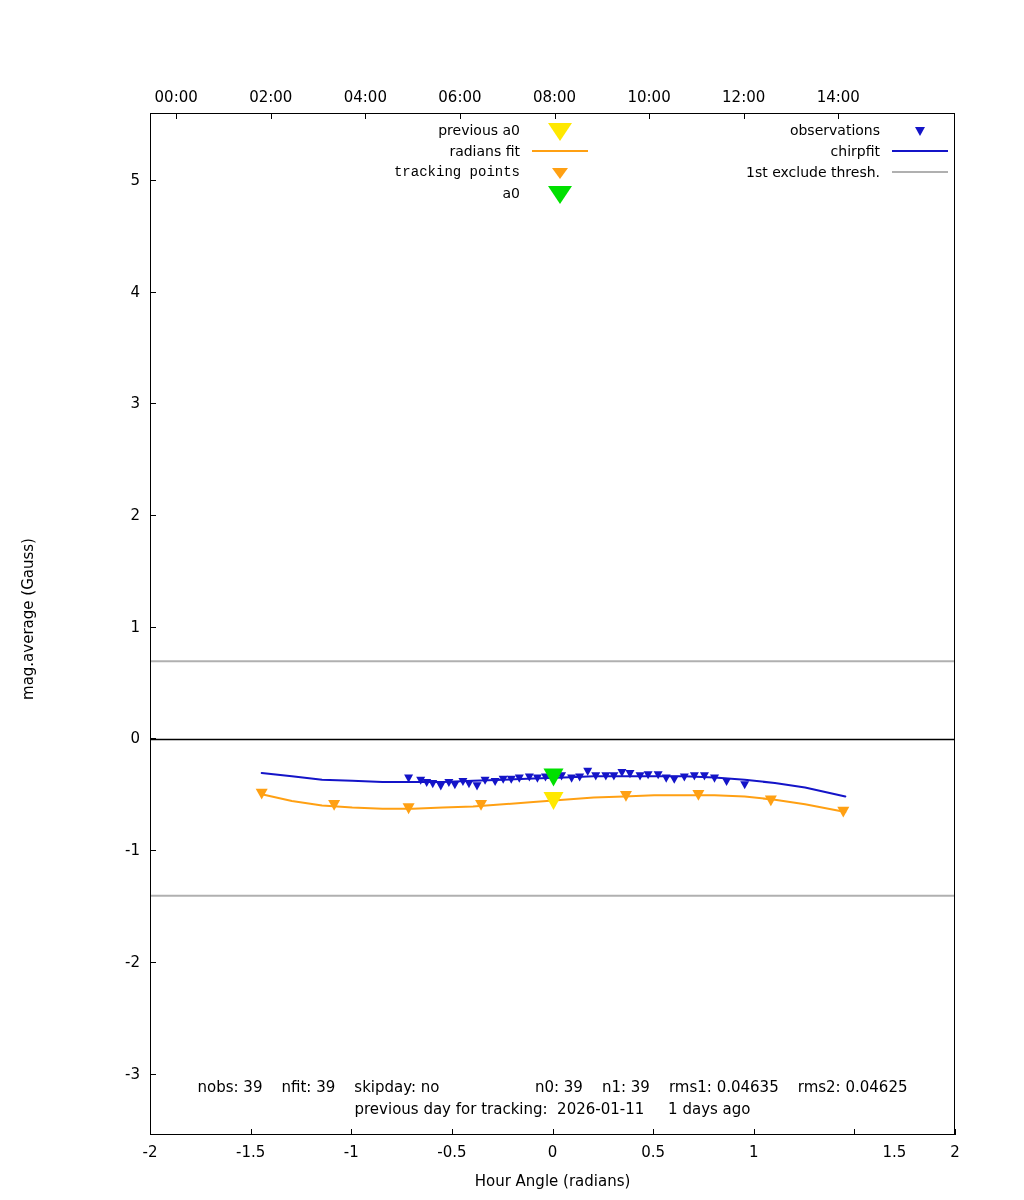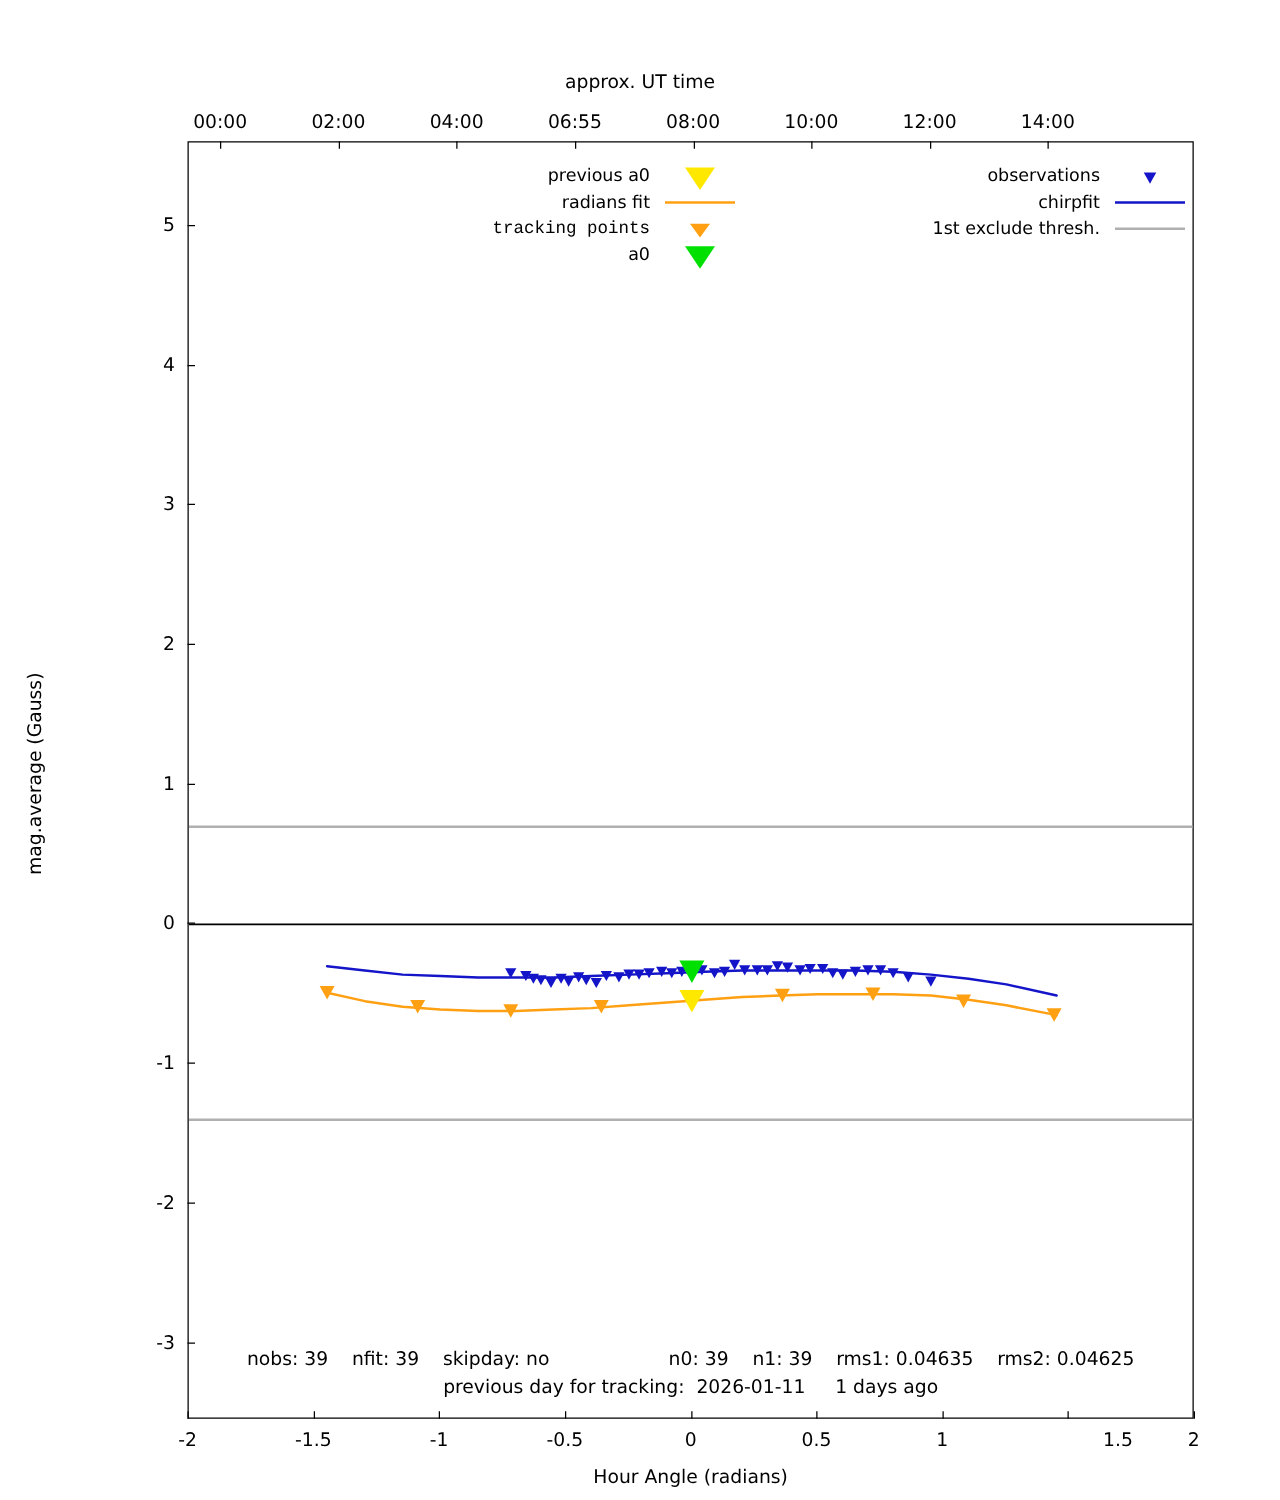--- a/index.html
+++ b/index.html
@@ -85,21 +85,20 @@
     position: absolute;
     left: 0; top: 0;
   }
   .legend {
     position: absolute;
     left: 160px;
     top: 120px;
     width: 790px;
     height: 80px;
     font-size: 14px;
-    margin-top: 11px;
   }
   .legend-col {
     position: absolute;
     top: 0;
   }
   .legend-row {
     position: relative;
     height: 21px;
     line-height: 21px;
   }
@@ -122,21 +121,20 @@
     white-space: pre;
   }
   .stats-row1 { left: 150px; top: 1078px; width: 805px; text-align: center; }
   .stats-row2 { left: 150px; top: 1100px; width: 805px; text-align: center; }
 </style>
 </head>
 <body>
 
 <div id="root">
 
-  <div class="toplabel">approx. UT time</div>
 
   <div id="ticks-layer">
       <div class="tickmark" style="left: 150px; top: 1129px; width: 1px; height: 6px;"></div>
       <div class="ticklabel xtick-label" style="left: 150px; top: 1143px;">-2</div>
       <div class="tickmark" style="left: 250.625px; top: 1129px; width: 1px; height: 6px;"></div>
       <div class="ticklabel xtick-label" style="left: 250.625px; top: 1143px;">-1.5</div>
       <div class="tickmark" style="left: 351.25px; top: 1129px; width: 1px; height: 6px;"></div>
       <div class="ticklabel xtick-label" style="left: 351.25px; top: 1143px;">-1</div>
       <div class="tickmark" style="left: 451.875px; top: 1129px; width: 1px; height: 6px;"></div>
       <div class="ticklabel xtick-label" style="left: 451.875px; top: 1143px;">-0.5</div>
@@ -150,21 +148,21 @@
       <div class="ticklabel xtick-label" style="left: 854.375px; top: 1143px; margin-left: 40px;">1.5</div>
       <div class="tickmark" style="left: 955px; top: 1129px; width: 1px; height: 6px;"></div>
       <div class="ticklabel xtick-label" style="left: 955px; top: 1143px;">2</div>
       <div class="tickmark" style="left: 176.162px; top: 113px; width: 1px; height: 6px;"></div>
       <div class="ticklabel xtick-label" style="left: 176.162px; top: 88px;">00:00</div>
       <div class="tickmark" style="left: 270.75px; top: 113px; width: 1px; height: 6px;"></div>
       <div class="ticklabel xtick-label" style="left: 270.75px; top: 88px;">02:00</div>
       <div class="tickmark" style="left: 365.337px; top: 113px; width: 1px; height: 6px;"></div>
       <div class="ticklabel xtick-label" style="left: 365.337px; top: 88px;">04:00</div>
       <div class="tickmark" style="left: 459.925px; top: 113px; width: 1px; height: 6px;"></div>
-      <div class="ticklabel xtick-label" style="left: 459.925px; top: 88px;">06:55</div>
+      <div class="ticklabel xtick-label" style="left: 459.925px; top: 88px;">06:00</div>
       <div class="tickmark" style="left: 554.512px; top: 113px; width: 1px; height: 6px;"></div>
       <div class="ticklabel xtick-label" style="left: 554.512px; top: 88px;">08:00</div>
       <div class="tickmark" style="left: 649.1px; top: 113px; width: 1px; height: 6px;"></div>
       <div class="ticklabel xtick-label" style="left: 649.1px; top: 88px;">10:00</div>
       <div class="tickmark" style="left: 743.688px; top: 113px; width: 1px; height: 6px;"></div>
       <div class="ticklabel xtick-label" style="left: 743.688px; top: 88px;">12:00</div>
       <div class="tickmark" style="left: 838.275px; top: 113px; width: 1px; height: 6px;"></div>
       <div class="ticklabel xtick-label" style="left: 838.275px; top: 88px;">14:00</div>
       <div class="tickmark" style="left: 150px; top: 1073.57px; width: 6px; height: 1px;"></div>
       <div class="ticklabel ytick-label" style="left: 80px; width: 60px; top: 1073.57px;">-3</div>

